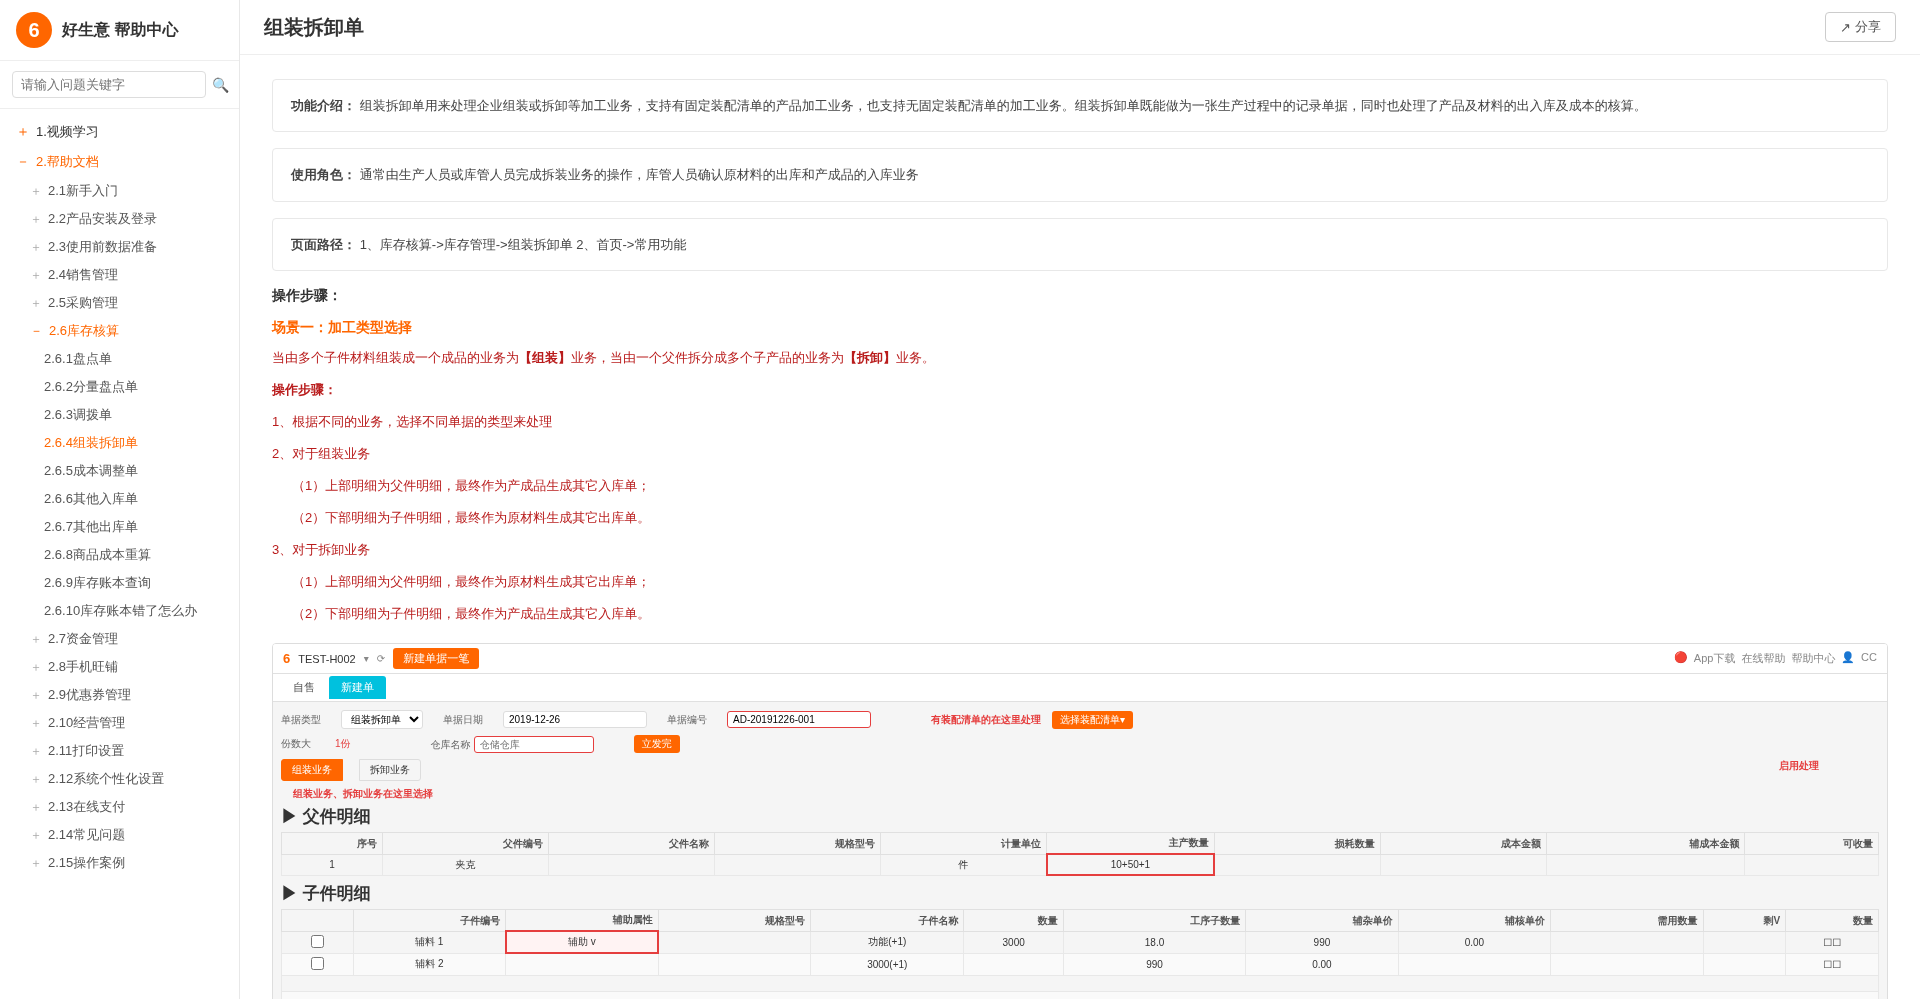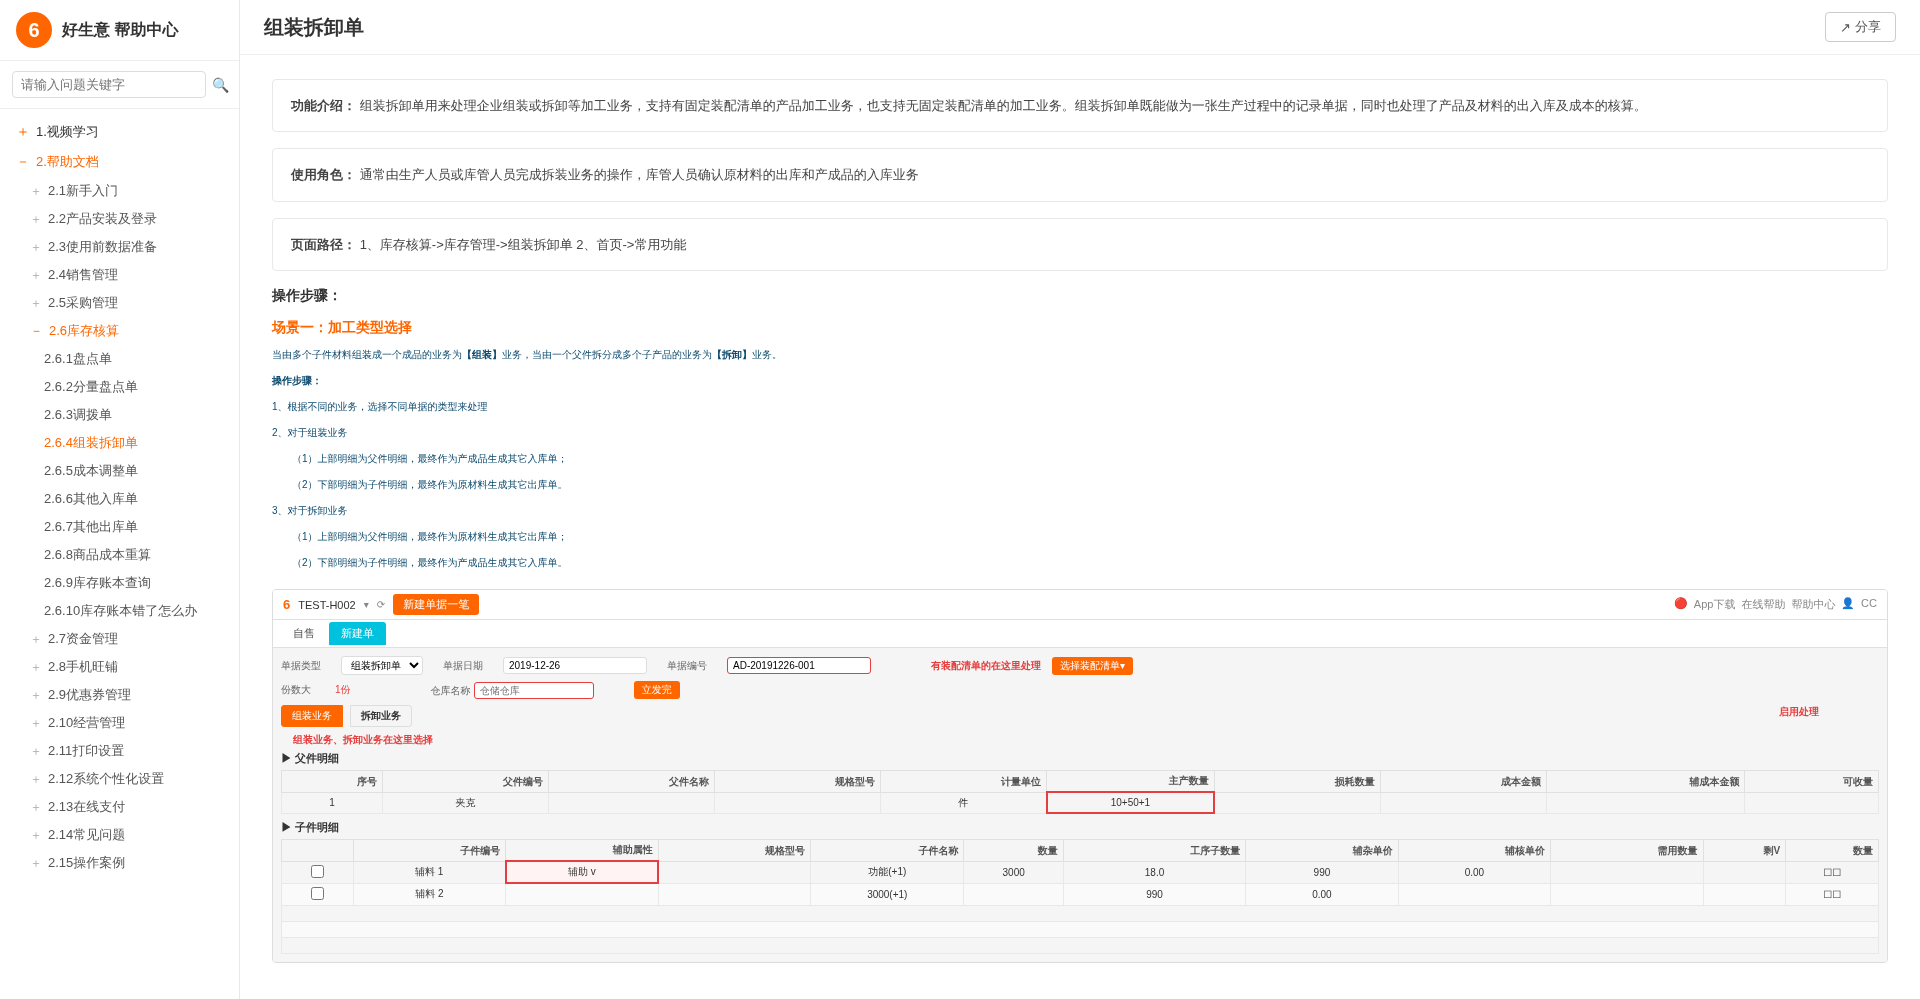--- a/index.html
+++ b/index.html
@@ -115,22 +115,22 @@
       color: #333;
       margin: 16px 0 8px 0;
     }
     .sub-heading {
       font-size: 14px;
       font-weight: bold;
       color: #f60;
       margin: 14px 0 8px 0;
     }
     .step-text {
-      font-size: 10px;
-      color: #0c4a6e;
+      font-size: 13px;
+      color: #b91c1c;
       line-height: 2;
       margin-bottom: 6px;
     }
     .indent-1 { padding-left: 20px; }
 
     
     .screenshot-container {
       border: 1px solid #ddd;
       border-radius: 4px;
       overflow: hidden;
@@ -177,45 +177,45 @@
     }
     .mock-label { font-size: 10px; color: #666; white-space: nowrap; }
     .mock-input {
       border: 1px solid #ddd; padding: 2px 5px;
       border-radius: 3px; font-size: 10px; background: #fff;
       min-width: 80px;
     }
     .mock-input.red-border { border-color: #e53e3e; }
 
     .mock-segment {
-      display: flex; gap: 7px; margin-bottom: 6px; align-items: flex-end;
+      display: flex; gap: 16px; margin-bottom: 6px; align-items: flex-end;
     }
     .mock-seg-btn {
       padding: 3px 10px; font-size: 10px;
       border: 1px solid #ddd; cursor: pointer;
     }
     .mock-seg-btn.active { background: #f60; color: #fff; border-color: #f60; }
     .mock-seg-btn:first-child { border-radius: 3px 0 0 3px; }
-    .mock-seg-btn:last-child { border-radius: 0 3px 3px 0; font-weight: bold; }
+    .mock-seg-btn:last-child { border-radius: 0 3px 3px 0; }
 
     .mock-table {
       width: 100%; border-collapse: collapse; font-size: 10px; margin-top: 4px;
     }
     .mock-table th {
       background: #f5f5f5; border: 1px solid #e0e0e0;
       padding: 3px 5px; text-align: right; color: #555;
     }
     .mock-table td {
       border: 1px solid #e8e8e8; padding: 3px 5px;
       text-align: center; color: #333;
     }
     .mock-table tr:nth-child(even) td { background: #fafafa; }
 
     .mock-section-title {
-      font-size: 11px; font-weight: bold; color: #333;
+      font-size: 17px; font-weight: bold; color: #333;
       margin: 4px 0 3px 0;
     }
   </style>
 </head>
 <body>
 
 <div id="sidebar">
   <div id="sidebar-header">
     <div class="logo-circle">
       <span>6</span>

